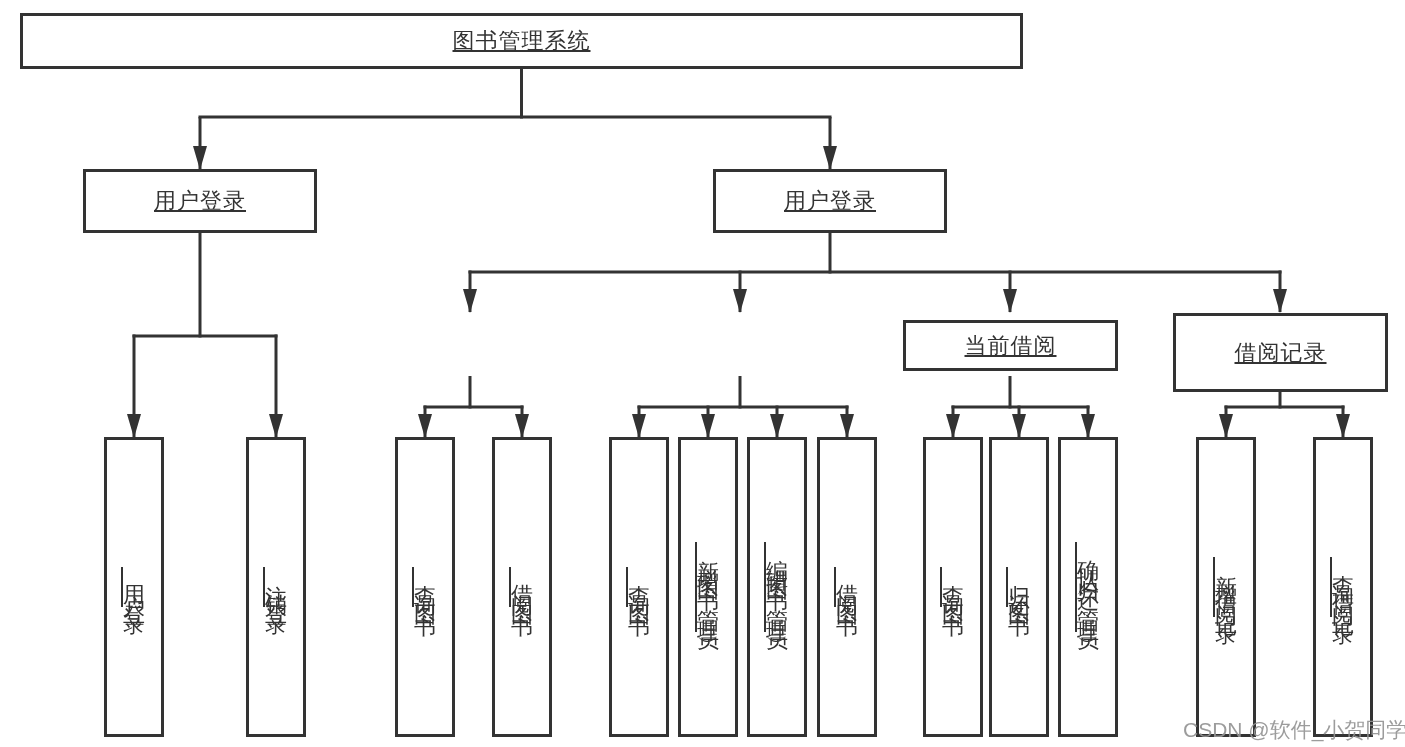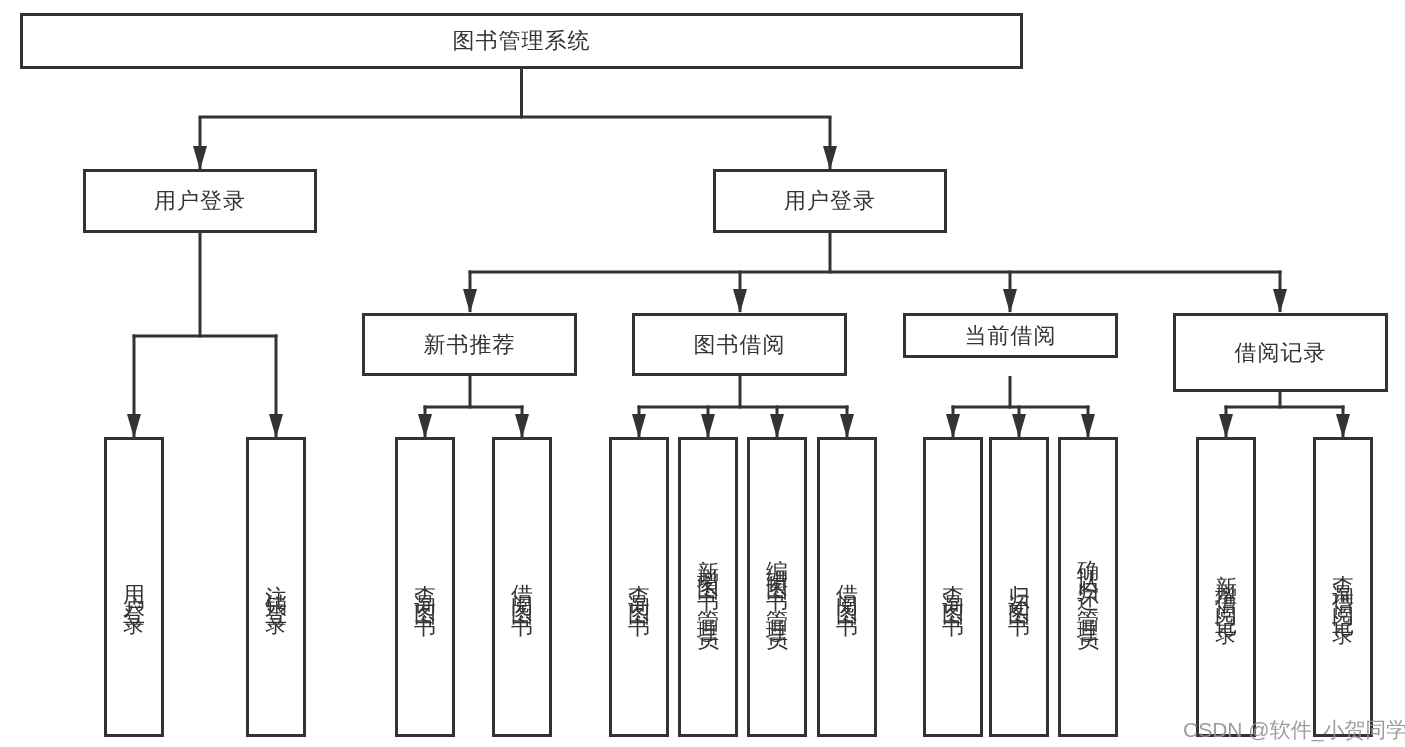--- a/index.html
+++ b/index.html
@@ -29,20 +29,21 @@
   .box {
     position: absolute;
     background: #ffffff;
     border: 3px solid #333333;
     box-sizing: border-box;
     display: flex;
     align-items: center;
     justify-content: center;
     z-index: 2;
     color: #333333;
+    text-decoration: underline;
   }
   .box.h .lbl {
     font-size: 22px;
     letter-spacing: 1px;
     white-space: nowrap;
   }
   .box.v .lbl {
     writing-mode: vertical-rl;
     text-orientation: mixed;
     font-size: 22px;
@@ -116,27 +117,21 @@
     <span class="lbl">图书管理系统</span>
   </div>
 
   <div class="box h" style="left:83px; top:169px; width:234px; height:64px">
     <span class="lbl">用户登录</span>
   </div>
   <div class="box h" style="left:713px; top:169px; width:234px; height:64px">
     <span class="lbl">用户登录</span>
   </div>
 
-  <div class="box h" style="left:362px; top:313px; width:215px; height:63px">
-    <span class="lbl">新书推荐</span>
-  </div>
-  <div class="box h" style="left:632px; top:313px; width:215px; height:63px">
-    <span class="lbl">图书借阅</span>
-  </div>
-  <div class="box h" style="left:903px; top:313px; width:215px; height:45px">
+  <div class="box h" style="left:903px; top:320px; width:215px; height:51px">
     <span class="lbl">当前借阅</span>
   </div>
   <div class="box h" style="left:1173px; top:313px; width:215px; height:79px">
     <span class="lbl">借阅记录</span>
   </div>
 
   <div class="box v" style="left:104px; top:437px; width:60px; height:300px">
     <span class="lbl">用户登录</span>
   </div>
   <div class="box v" style="left:246px; top:437px; width:60px; height:300px">

